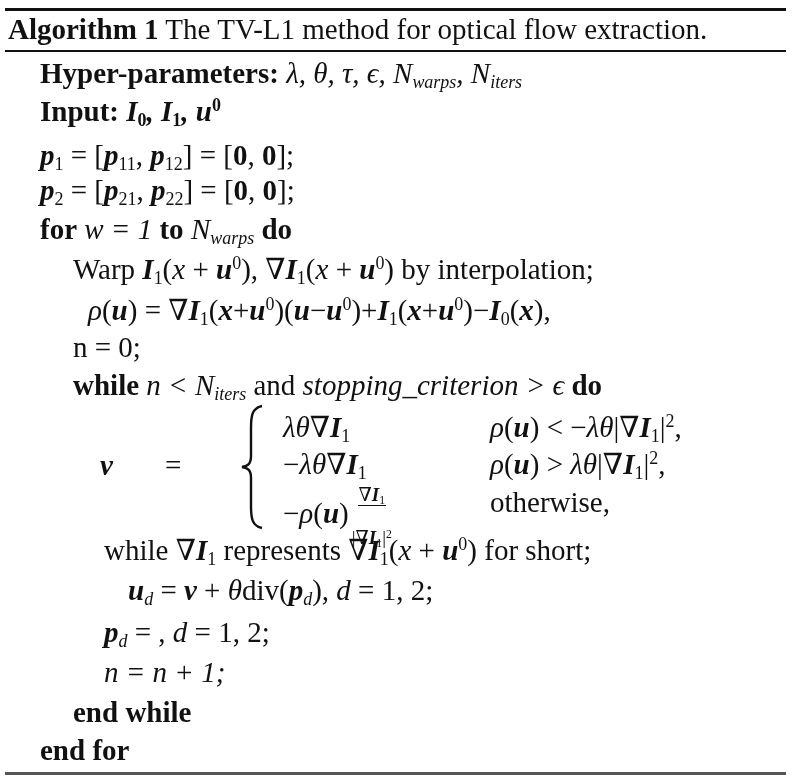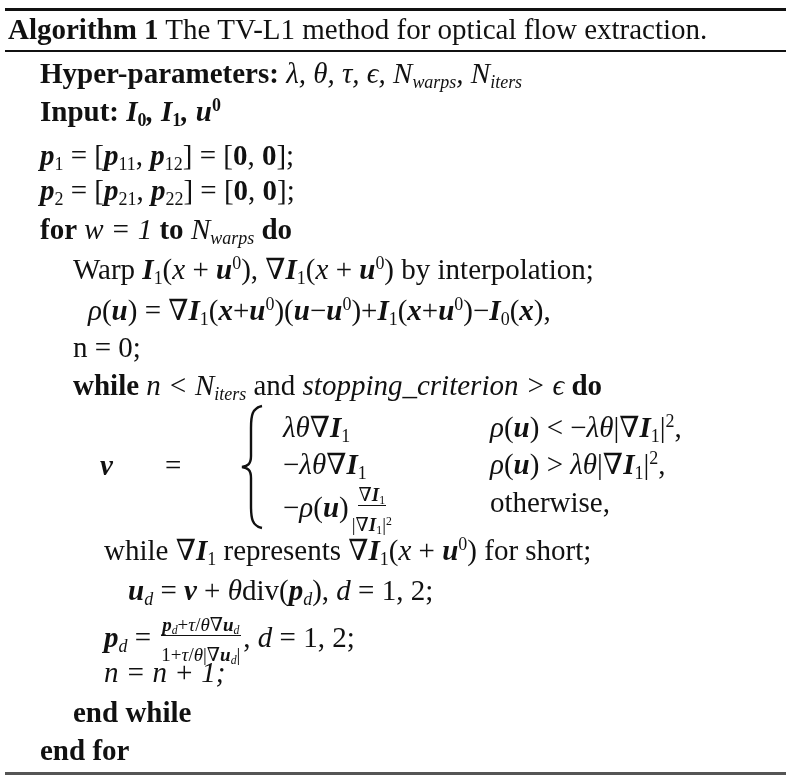--- a/index.html
+++ b/index.html
@@ -11,21 +11,21 @@
   .rule.bot { top:772px; height:3px; background:#555; }
   .line { position:absolute; white-space:nowrap; font-size:29px; line-height:34px; }
   .b { font-weight:bold; }
   .m { font-style:italic; }
   .mb { font-style:italic; font-weight:bold; }
   .up { font-style:normal; }
   sub, sup { font-size:62%; line-height:0; }
   sub { vertical-align:-0.28em; }
   sup { vertical-align:0.55em; }
   .frac { display:inline-flex; flex-direction:column; align-items:center; vertical-align:middle;
-          font-size:19px; line-height:20px; margin:0 2px; }
+          font-size:19px; line-height:20px; margin:0 2px;gap:13px; }
   .frac .num { padding:0 1px; border-bottom:1.5px solid #111; }
   .frac .den { padding:0 1px;margin-top:9px; }
   .brace { position:absolute; left:238px; top:404px; width:28px; height:126px; }
   .casecol { position:absolute; font-size:29px; line-height:34px; white-space:nowrap; }
 </style>
 </head>
 <body>
 
 <div>
   <div class="rule top"></div>
@@ -129,24 +129,21 @@
     ∇<span class="mb">I</span><sub>1</sub>(<span class="m">x</span> + <span class="mb">u</span><sup>0</sup>)
     <span>for short;</span>
   </div>
 
   <div class="line" style="left:104px; top:573px;margin-left:24px;">
     <span class="mb">u</span><sub class="m">d</sub> = <span class="mb">v</span> + <span class="m">θ</span>div(<span class="mb">p</span><sub class="m">d</sub>), <span class="m">d</span> = 1, 2;
   </div>
 
   <div class="line" style="left:104px; top:615px;">
     <span class="mb">p</span><sub class="m">d</sub> =
-    <span class="frac">
-        <span class="num"><span class="mb">p</span><sub class="m">d</sub>+<span class="m">τ</span>/<span class="m">θ</span>∇<span class="mb">u</span><sub class="m">d</sub></span>
-        <span class="den">1+<span class="m">τ</span>/<span class="m">θ</span>|∇<span class="mb">u</span><sub class="m">d</sub>|</span>
-      </span>, <span class="m">d</span> = 1, 2;
+    , <span class="m">d</span> = 1, 2;
   </div>
 
   <div class="line m" style="left:104px; top:655px;">n = n + 1;</div>
 
   <div class="line b" style="left:73px; top:695px;">end while</div>
 
   <div class="line b" style="left:40px; top:733px;">end for</div>
 
   <div class="rule bot"></div>
 </div>

